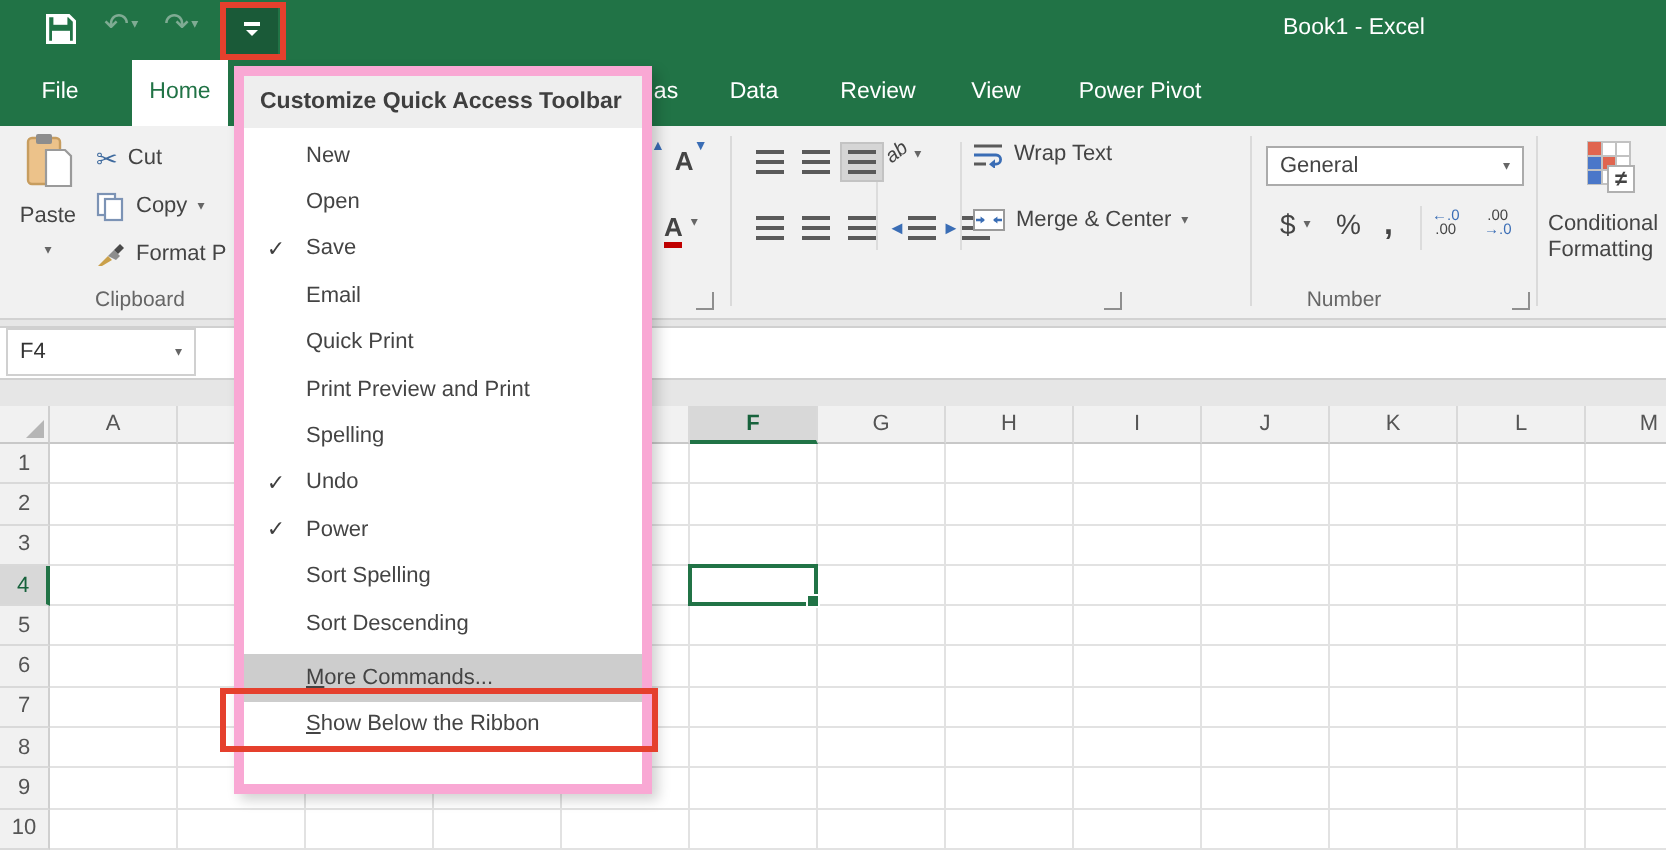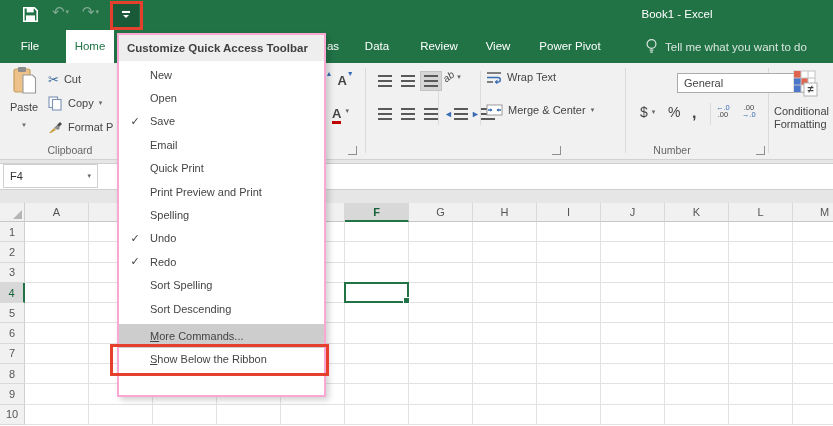--- a/index.html
+++ b/index.html
@@ -41,21 +41,21 @@
   .lines{display:inline-block;width:14px;height:12px;
          background:repeating-linear-gradient(to bottom,#5a5a5a 0 2px,transparent 2px 5px);}
   .alic{position:absolute;width:22px;height:20px;display:flex;align-items:center;justify-content:center;}
   .alic.sel{background:#d5d5d5;box-shadow:inset 0 0 0 1px #c3c3c3;}
   .ind-arrow{color:#3a6db5;font-size:9px;margin-right:1px;}
   .orient{position:absolute;left:443px;top:8px;display:flex;align-items:center;gap:3px;}
   .orient .ab{display:inline-block;transform:rotate(-38deg);font-size:10px;color:#444;font-style:italic;}
   .wrap-btn{position:absolute;left:486px;top:8px;display:flex;gap:5px;}
   .merge-btn{position:absolute;left:486px;top:41px;display:flex;align-items:center;gap:5px;white-space:nowrap;}
   .numfmt{position:absolute;left:633px;top:10px;width:129px;height:20px;background:#fff;border:1px solid #ababab;
-          display:flex;align-items:center;box-sizing:border-box;padding:0 6px;margin-left:44px;}
+          display:flex;align-items:center;box-sizing:border-box;padding:0 6px;}
   .numfmt .rtext{flex:1;}
   .numrow{position:absolute;top:41px;display:flex;align-items:center;}
   .decbtn{font-size:7.5px;line-height:7px;color:#444;text-align:center;}
   .decbtn .blue{color:#3a6db5;}
   .cf-block{position:absolute;left:770px;top:0;width:70px;text-align:center;}
   .cf-block .rtext{display:block;line-height:13px;white-space:nowrap;text-align:left;padding-left:4px;}
   
   .fstrip{position:absolute;left:0;top:160px;width:833px;height:43px;background:#e6e6e6;}
   .fbar{position:absolute;left:0;top:3px;width:833px;height:27px;background:#fff;
         border-top:1px solid #d0d0d0;border-bottom:1px solid #d0d0d0;box-sizing:border-box;}
@@ -74,21 +74,21 @@
   .ch.sel{background:#d8d8d8;border-bottom:2px solid #217346;color:#17623c;font-weight:bold;}
   .grow{display:flex;height:20.3px;}
   .rh{width:25px;flex:none;background:#f1f1f1;border-right:1px solid #cfcfcf;border-bottom:1px solid #d9d9d9;
       font-size:11px;color:#555;display:flex;align-items:center;justify-content:center;box-sizing:border-box;}
   .rh.sel{background:#d8d8d8;border-right:2px solid #217346;color:#17623c;}
   .gc{width:64px;flex:none;border-right:1px solid #e2e2e2;border-bottom:1px solid #e2e2e2;box-sizing:border-box;background:#fff;}
   .selbox{position:absolute;left:344px;top:282px;width:65px;height:21px;border:2px solid #217346;box-sizing:border-box;z-index:5;}
   .selbox .handle{position:absolute;right:-3px;bottom:-3px;width:5px;height:5px;background:#217346;border:1px solid #fff;}
   
   .menu{position:absolute;left:117px;top:33px;width:209px;height:364px;background:#fff;
-        border:2px solid #f9a8d4;box-shadow:3px 3px 6px rgba(0,0,0,.18);box-sizing:border-box;z-index:40;}
+        border:5px solid #f9a8d4;box-shadow:3px 3px 6px rgba(0,0,0,.18);box-sizing:border-box;z-index:40;}
   .menu-header{height:26px;background:#eeeeee;display:flex;align-items:center;padding-left:8px;
                font-size:11.5px;font-weight:bold;color:#3f3f3f;}
   .menu-items{padding:2px 0 4px;}
   .mi{height:23.4px;display:flex;align-items:center;font-size:11px;color:#444;cursor:default;}
   .mi .chk{width:20px;flex:none;text-align:center;margin-left:6px;color:#3f3f3f;font-size:11px;}
   .mi .lbl{padding-left:5px;}
   .mi.hl{background:#cdcdcd;}
   .mi.gap{margin-top:4px;}
   
   .annot{position:absolute;border:3px solid #e5402d;box-sizing:border-box;z-index:60;}
@@ -118,27 +118,20 @@
   </div>
 
   <div class="tabrow">
     <div class="tab" style="left:8px;width:44px;">File</div>
     <div class="tab active" style="left:66px;width:48px;">Home</div>
     <div class="tab" style="left:321px;width:24px;">as</div>
     <div class="tab" style="left:356px;width:42px;">Data</div>
     <div class="tab" style="left:412px;width:54px;">Review</div>
     <div class="tab" style="left:476px;width:44px;">View</div>
     <div class="tab" style="left:530px;width:80px;">Power Pivot</div>
-    <div class="tellme">
-      <svg width="13" height="17" viewBox="0 0 13 17">
-        <circle cx="6.5" cy="6" r="4.4" fill="none" stroke="#d9e6de" stroke-width="1.2"></circle>
-        <path d="M4.7 12.2 h3.6 M5.2 14.2 h2.6" stroke="#d9e6de" stroke-width="1.2" fill="none"></path>
-      </svg>
-      <span>Tell me what you want to do</span>
-    </div>
   </div>
 
   <div class="ribbon">
     <div class="rsep" style="left:365px;"></div>
     <div class="rsep" style="left:625px;"></div>
     <div class="rsep" style="left:768px;"></div>
     <div class="rsep2" style="left:438px;top:8px;height:54px;"></div>
     <div class="rsep2" style="left:480px;top:8px;height:54px;"></div>
     <div class="rsep2" style="left:710px;top:40px;height:22px;"></div>
 
@@ -498,21 +491,21 @@
         <div class="mi">
           <span class="chk"></span>
           <span class="lbl">Spelling</span>
         </div>
         <div class="mi">
           <span class="chk">✓</span>
           <span class="lbl">Undo</span>
         </div>
         <div class="mi">
           <span class="chk">✓</span>
-          <span class="lbl">Redo</span>
+          <span class="lbl">Power</span>
         </div>
         <div class="mi">
           <span class="chk"></span>
           <span class="lbl">Sort Spelling</span>
         </div>
         <div class="mi">
           <span class="chk"></span>
           <span class="lbl">Sort Descending</span>
         </div>
         <div class="mi hl gap">

